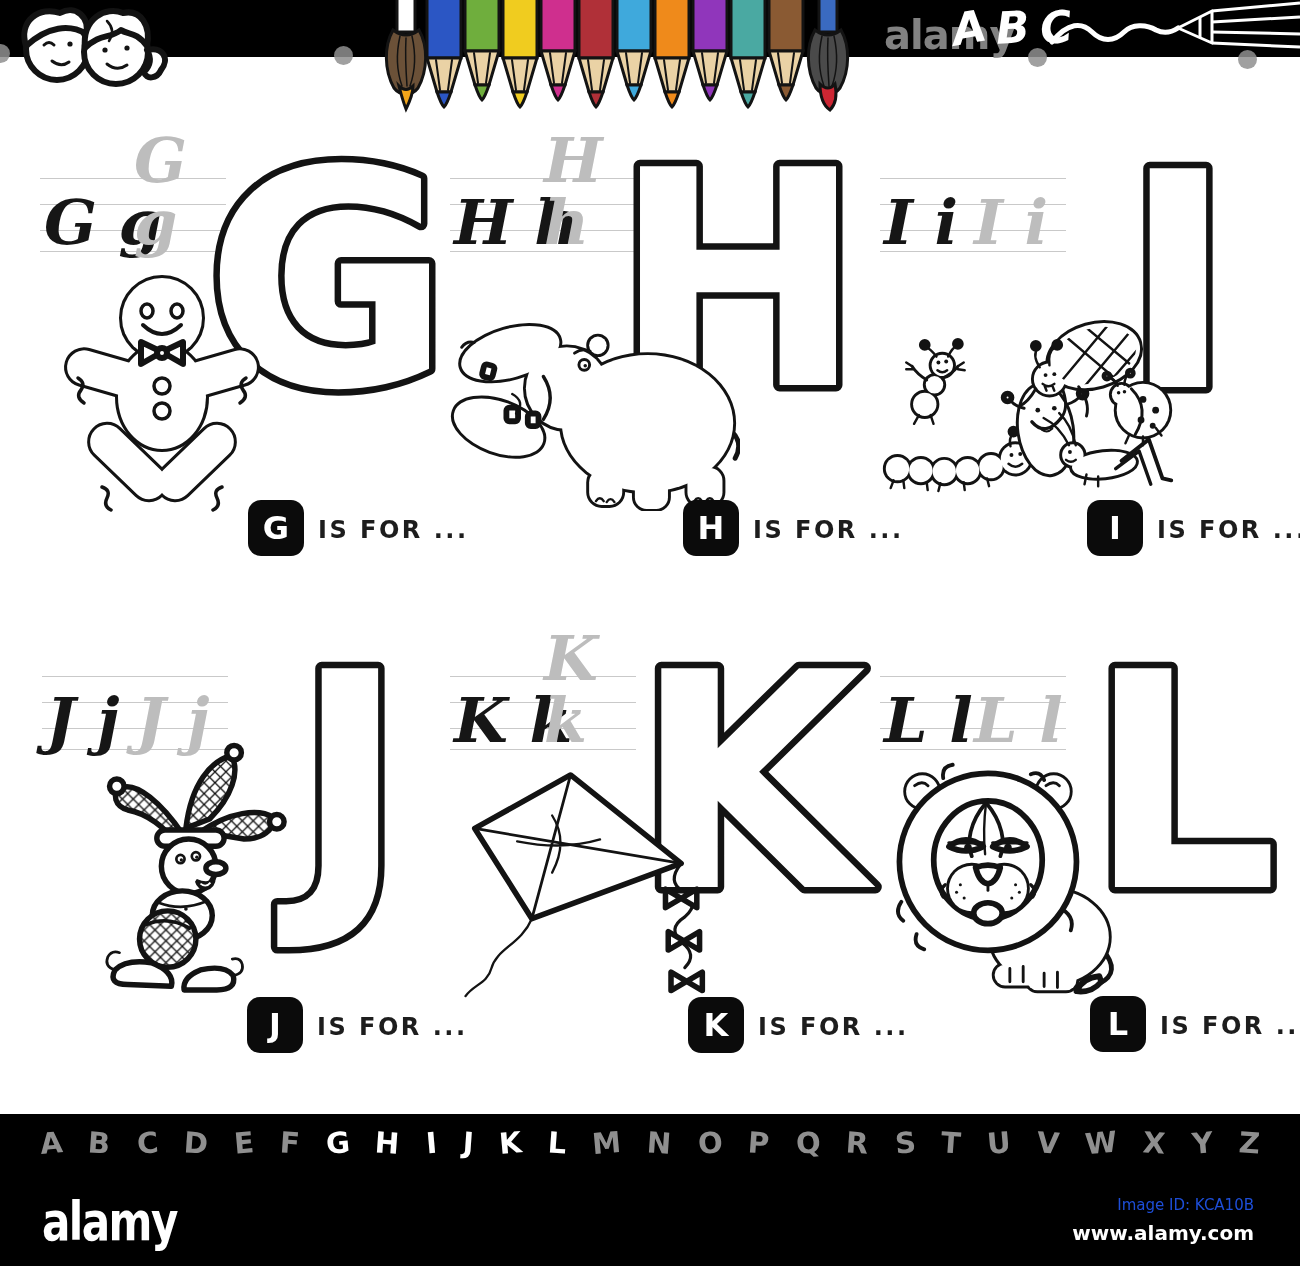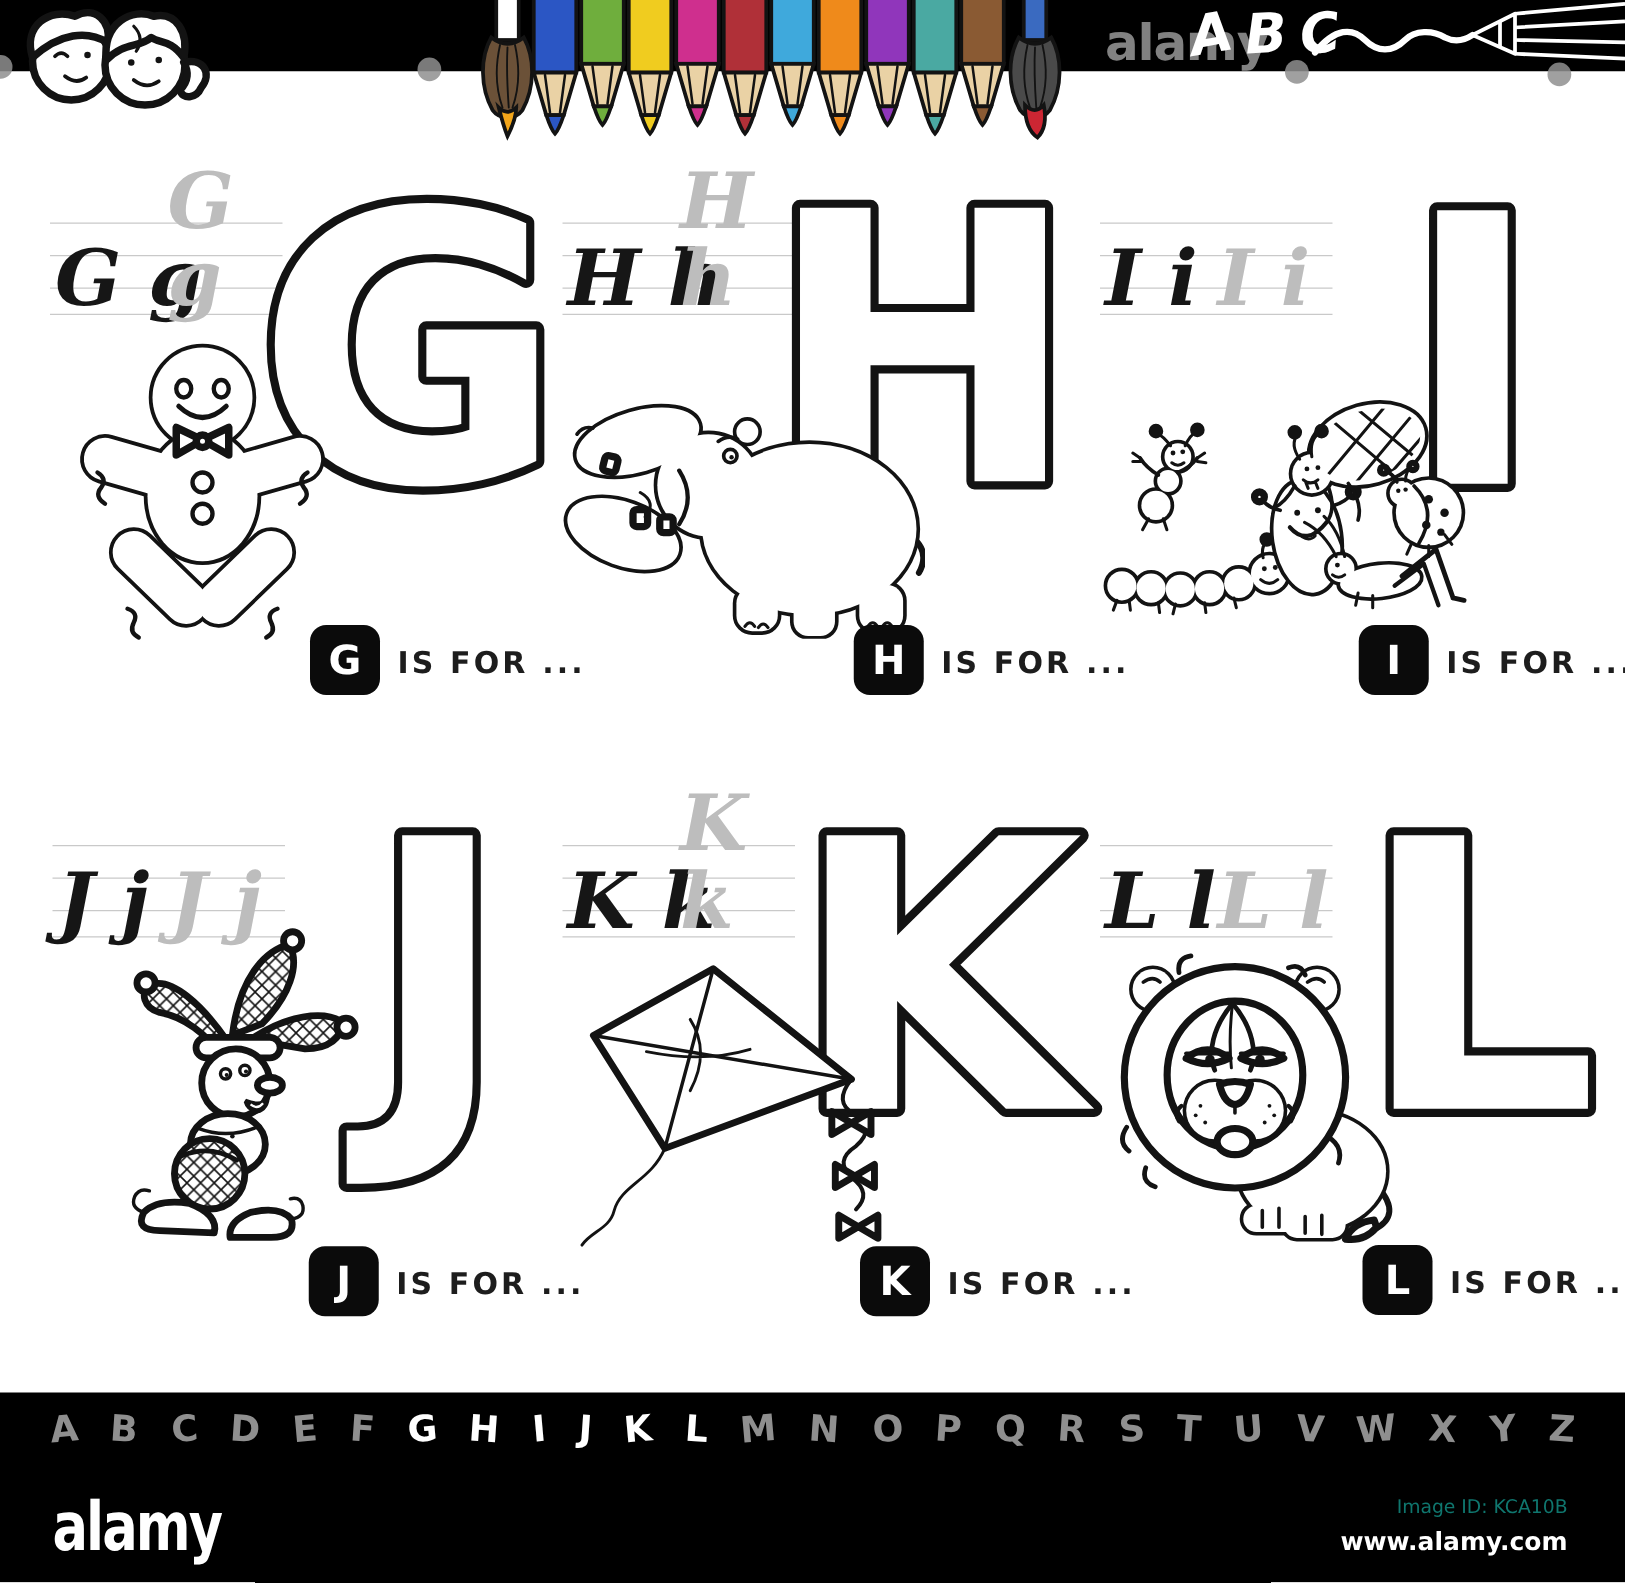--- a/index.html
+++ b/index.html
@@ -40,21 +40,21 @@
   .fl{fill:#fff;stroke:none;}
   .ln{fill:none;stroke:#131313;stroke-linejoin:round;stroke-linecap:round;}
   
   #alpharow{left:40px;top:1126px;width:1220px;display:flex;justify-content:space-between;z-index:2;}
   .abc-letter{font-size:29px;font-weight:bold;display:inline-block;}
   .abc-letter:nth-child(odd){transform:rotate(-5deg);}
   .abc-letter:nth-child(even){transform:rotate(4deg);}
   #alamylogo{left:42px;top:1190px;color:#fff;font-size:54px;font-weight:bold;
              letter-spacing:-2px;transform:scaleX(.78);transform-origin:left top;}
   #idblock{right:46px;top:1196px;text-align:right;color:#fff;}
-  #imageid{font-size:15px;color:#0f766e;}
+  #imageid{font-size:15px;color:#1d4ed8;}
   #siteurl{font-size:20px;font-weight:bold;margin-top:7px;}
 </style>
 </head>
 <body>
 
 <div id="stage">
 
   <div id="topbar" class="abs"></div>
 
   <div class="abs wmdot" style="left:-9px;top:44px;"></div>

